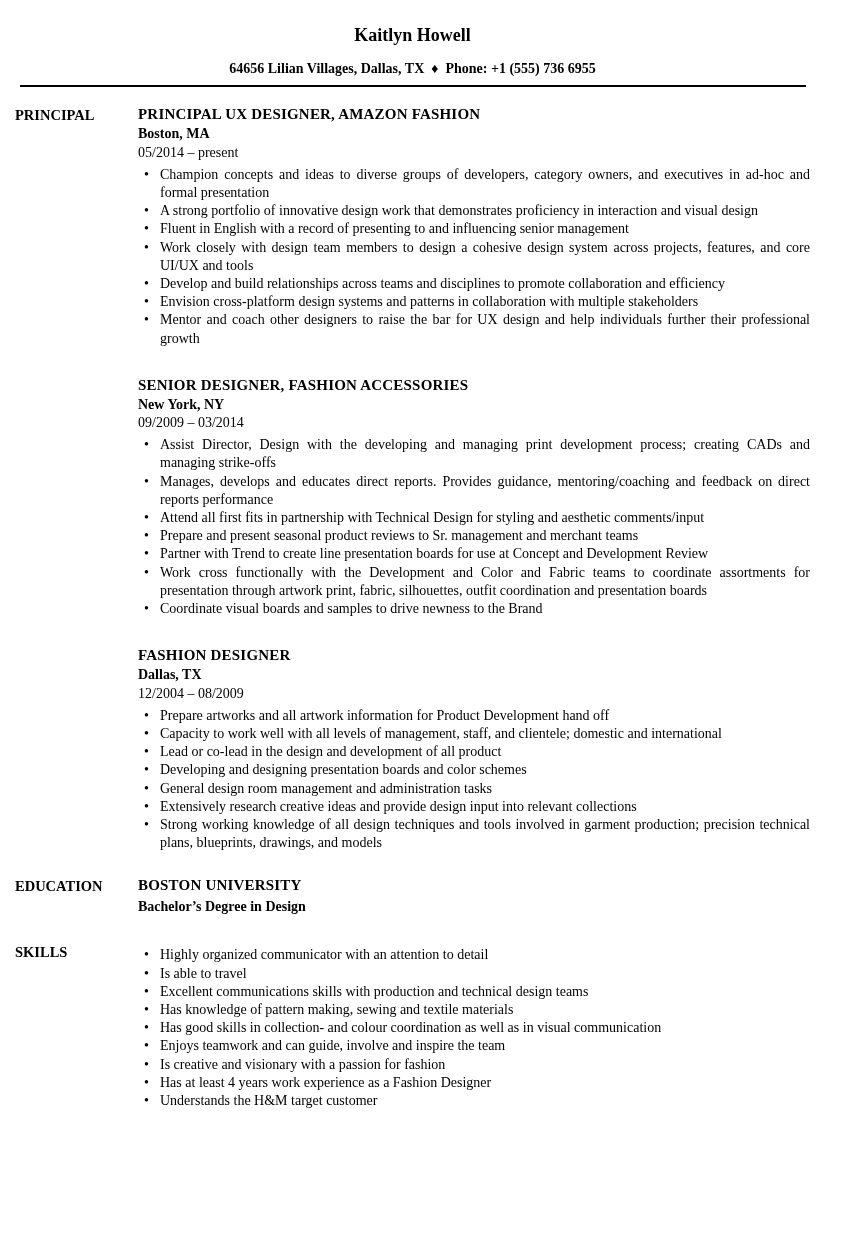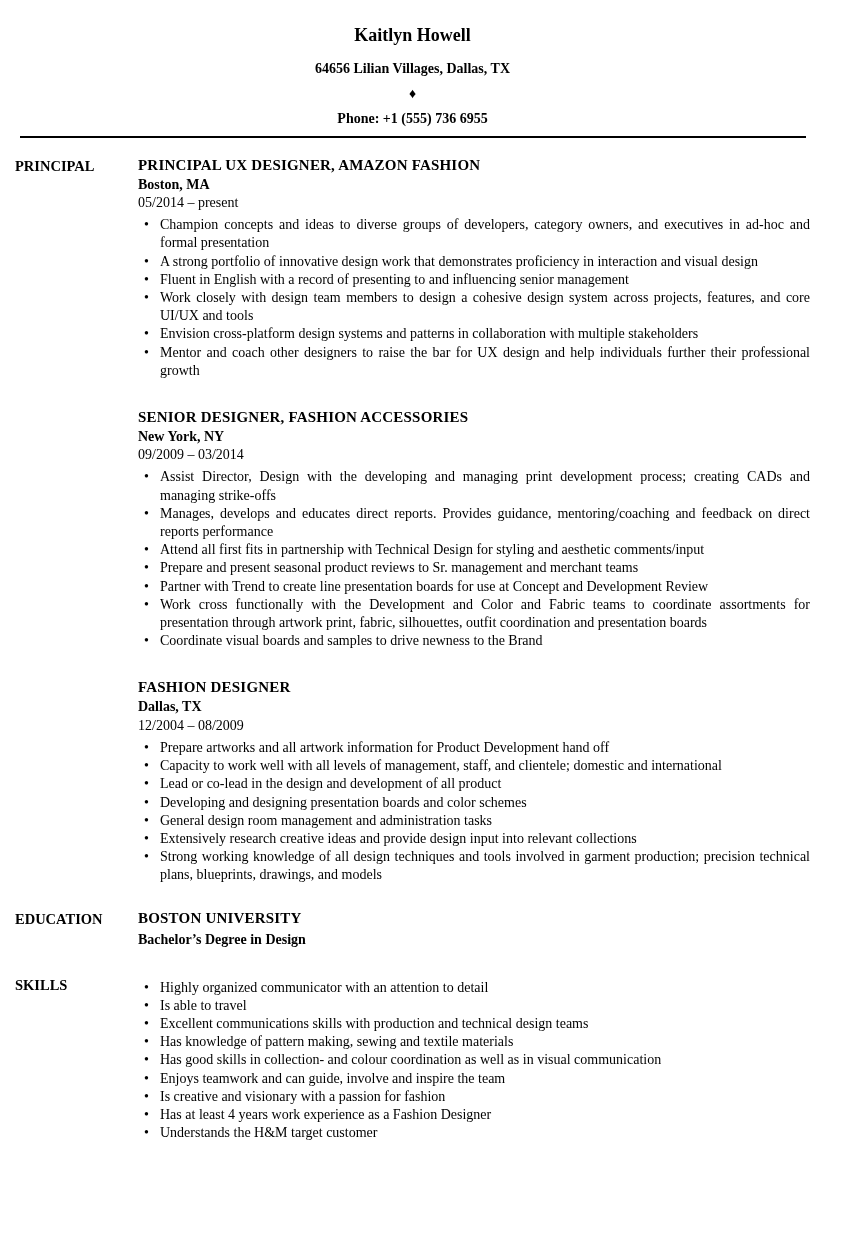--- a/index.html
+++ b/index.html
@@ -28,21 +28,20 @@
     margin: 0 0 14px 0;
     line-height: 22px;
   }
   .contact {
     display: flex;
     justify-content: center;
     gap: 7px;
     font-weight: bold;
     font-size: 14px;
     margin-bottom: 7px;
-    flex-direction: column;
   }
   .rule {
     border: none;
     border-top: 2px solid #000000;
     margin: 0 4px 0 5px;
   }
   
   .row {
     display: flex;
     align-items: flex-start;
@@ -118,20 +117,21 @@
 
       <div class="job">
         <h2 class="job-title">PRINCIPAL UX DESIGNER, AMAZON FASHION</h2>
         <div class="job-location">Boston, MA</div>
         <div class="job-dates">05/2014 – present</div>
         <ul class="bullets">
           <li>Champion concepts and ideas to diverse groups of developers, category owners, and executives in ad-hoc and formal presentation</li>
           <li>A strong portfolio of innovative design work that demonstrates proficiency in interaction and visual design</li>
           <li>Fluent in English with a record of presenting to and influencing senior management</li>
           <li>Work closely with design team members to design a cohesive design system across projects, features, and core UI/UX and tools</li>
+          <li>Develop and build relationships across teams and disciplines to promote collaboration and efficiency</li>
           <li>Envision cross-platform design systems and patterns in collaboration with multiple stakeholders</li>
           <li>Mentor and coach other designers to raise the bar for UX design and help individuals further their professional growth</li>
         </ul>
       </div>
 
       <div class="job">
         <h2 class="job-title">SENIOR DESIGNER, FASHION ACCESSORIES</h2>
         <div class="job-location">New York, NY</div>
         <div class="job-dates">09/2009 – 03/2014</div>
         <ul class="bullets">

